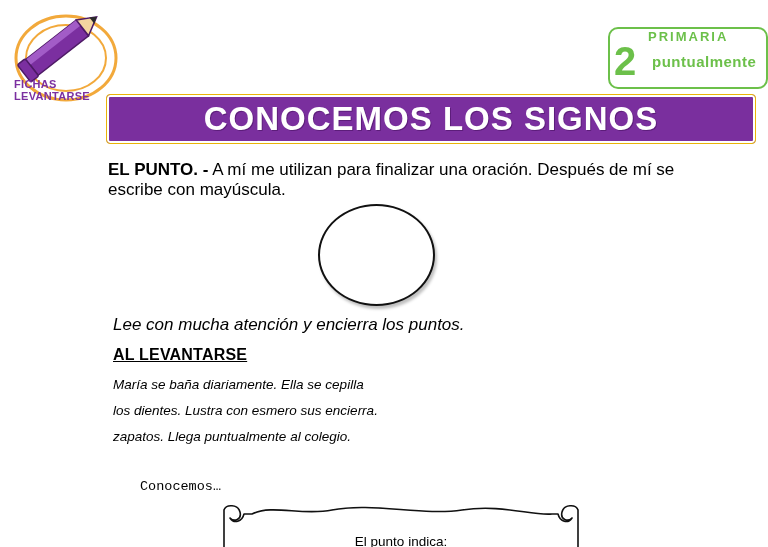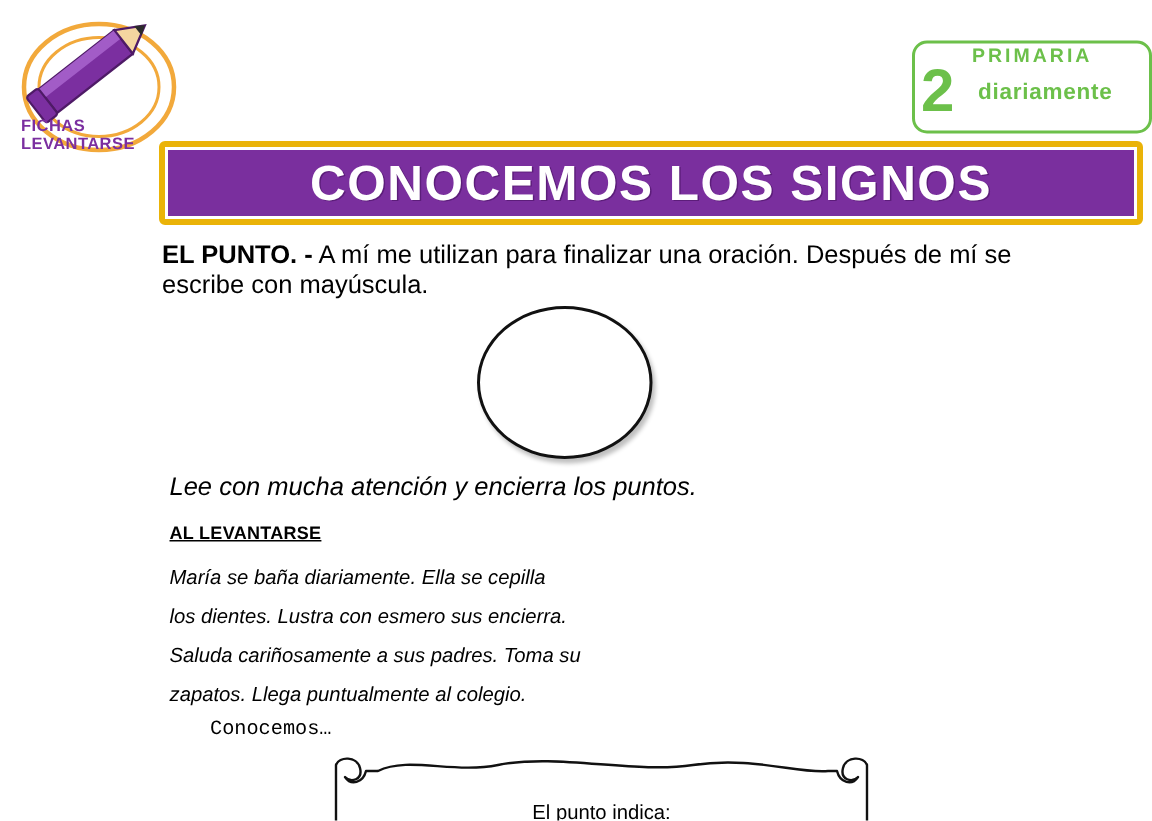--- a/index.html
+++ b/index.html
@@ -92,21 +92,21 @@
   }
 
   
   .title-banner {
     position: absolute;
     left: 106px;
     top: 94px;
     width: 648px;
     height: 48px;
     background: #7a2f9e;
-    border: 4px solid #eab308;
+    border: 1px solid #eab308;
     border-radius: 4px;
     box-shadow: 0 0 0 2px #ffffff inset;
     display: flex;
     align-items: center;
     justify-content: center;
   }
   .title-banner .title-text {
     color: #ffffff;
     font-family: "Liberation Sans", sans-serif;
     font-weight: bold;
@@ -147,21 +147,21 @@
     left: 113px;
     top: 315px;
     width: 560px;
     font-style: italic;
   }
 
   .subtitle {
     left: 113px;
     top: 345px;
     font-weight: bold;
-    font-size: 12px;
+    font-size: 16px;
     text-decoration: underline;
     letter-spacing: 0.2px;
   }
 
   .story {
     left: 113px;
     top: 372px;
     width: 520px;
     font-size: 13.5px;
     line-height: 26px;
@@ -215,42 +215,41 @@
     <div class="logo-text">
       <span>FICHAS</span><br>
       <span>LEVANTARSE</span>
     </div>
   </div>
 
   <div class="badge">
     <div class="badge-box"></div>
     <div class="badge-primaria">PRIMARIA</div>
     <div class="badge-num">2</div>
-    <div class="badge-com">diariamente</div>
+    <div class="badge-com">puntualmente</div>
   </div>
 
   <div class="title-banner">
     <span class="title-text">CONOCEMOS LOS SIGNOS</span>
   </div>
 
   <div class="para intro">
     <b>EL PUNTO. -</b>
     <span>A mí me utilizan para finalizar una oración. Después de mí se escribe con mayúscula.</span>
   </div>
 
   <div class="circle"></div>
 
   <div class="para instr">Lee con mucha atención y encierra los puntos.</div>
 
   <div class="para subtitle">AL LEVANTARSE</div>
 
   <div class="para story">
     <div>María se baña diariamente. Ella se cepilla</div>
     <div>los dientes. Lustra con esmero sus encierra.</div>
-    <div>Saluda cariñosamente a sus padres. Toma su</div>
     <div>zapatos. Llega puntualmente al colegio.</div>
   </div>
 
   <div class="para conocemos">Conocemos…</div>
 
   <div class="scroll">
     <svg width="378" height="60" viewBox="0 0 378 60" xmlns="http://www.w3.org/2000/svg">
       <path d="M12 8 C14 2, 26 2, 28 10 C30 18, 22 20, 18 16 C22 22, 30 20, 32 12 L40 12 C60 2, 90 14, 120 8 C160 0, 210 14, 250 8 C290 2, 320 14, 340 12 L346 12 C348 20, 356 22, 360 16 C356 20, 348 18, 350 10 C352 2, 364 2, 366 8 L366 60 L12 60 Z" fill="#ffffff" stroke="#111111" stroke-width="1.6" stroke-linejoin="round"></path>
     </svg>
     <div class="scroll-text">El punto indica:</div>

